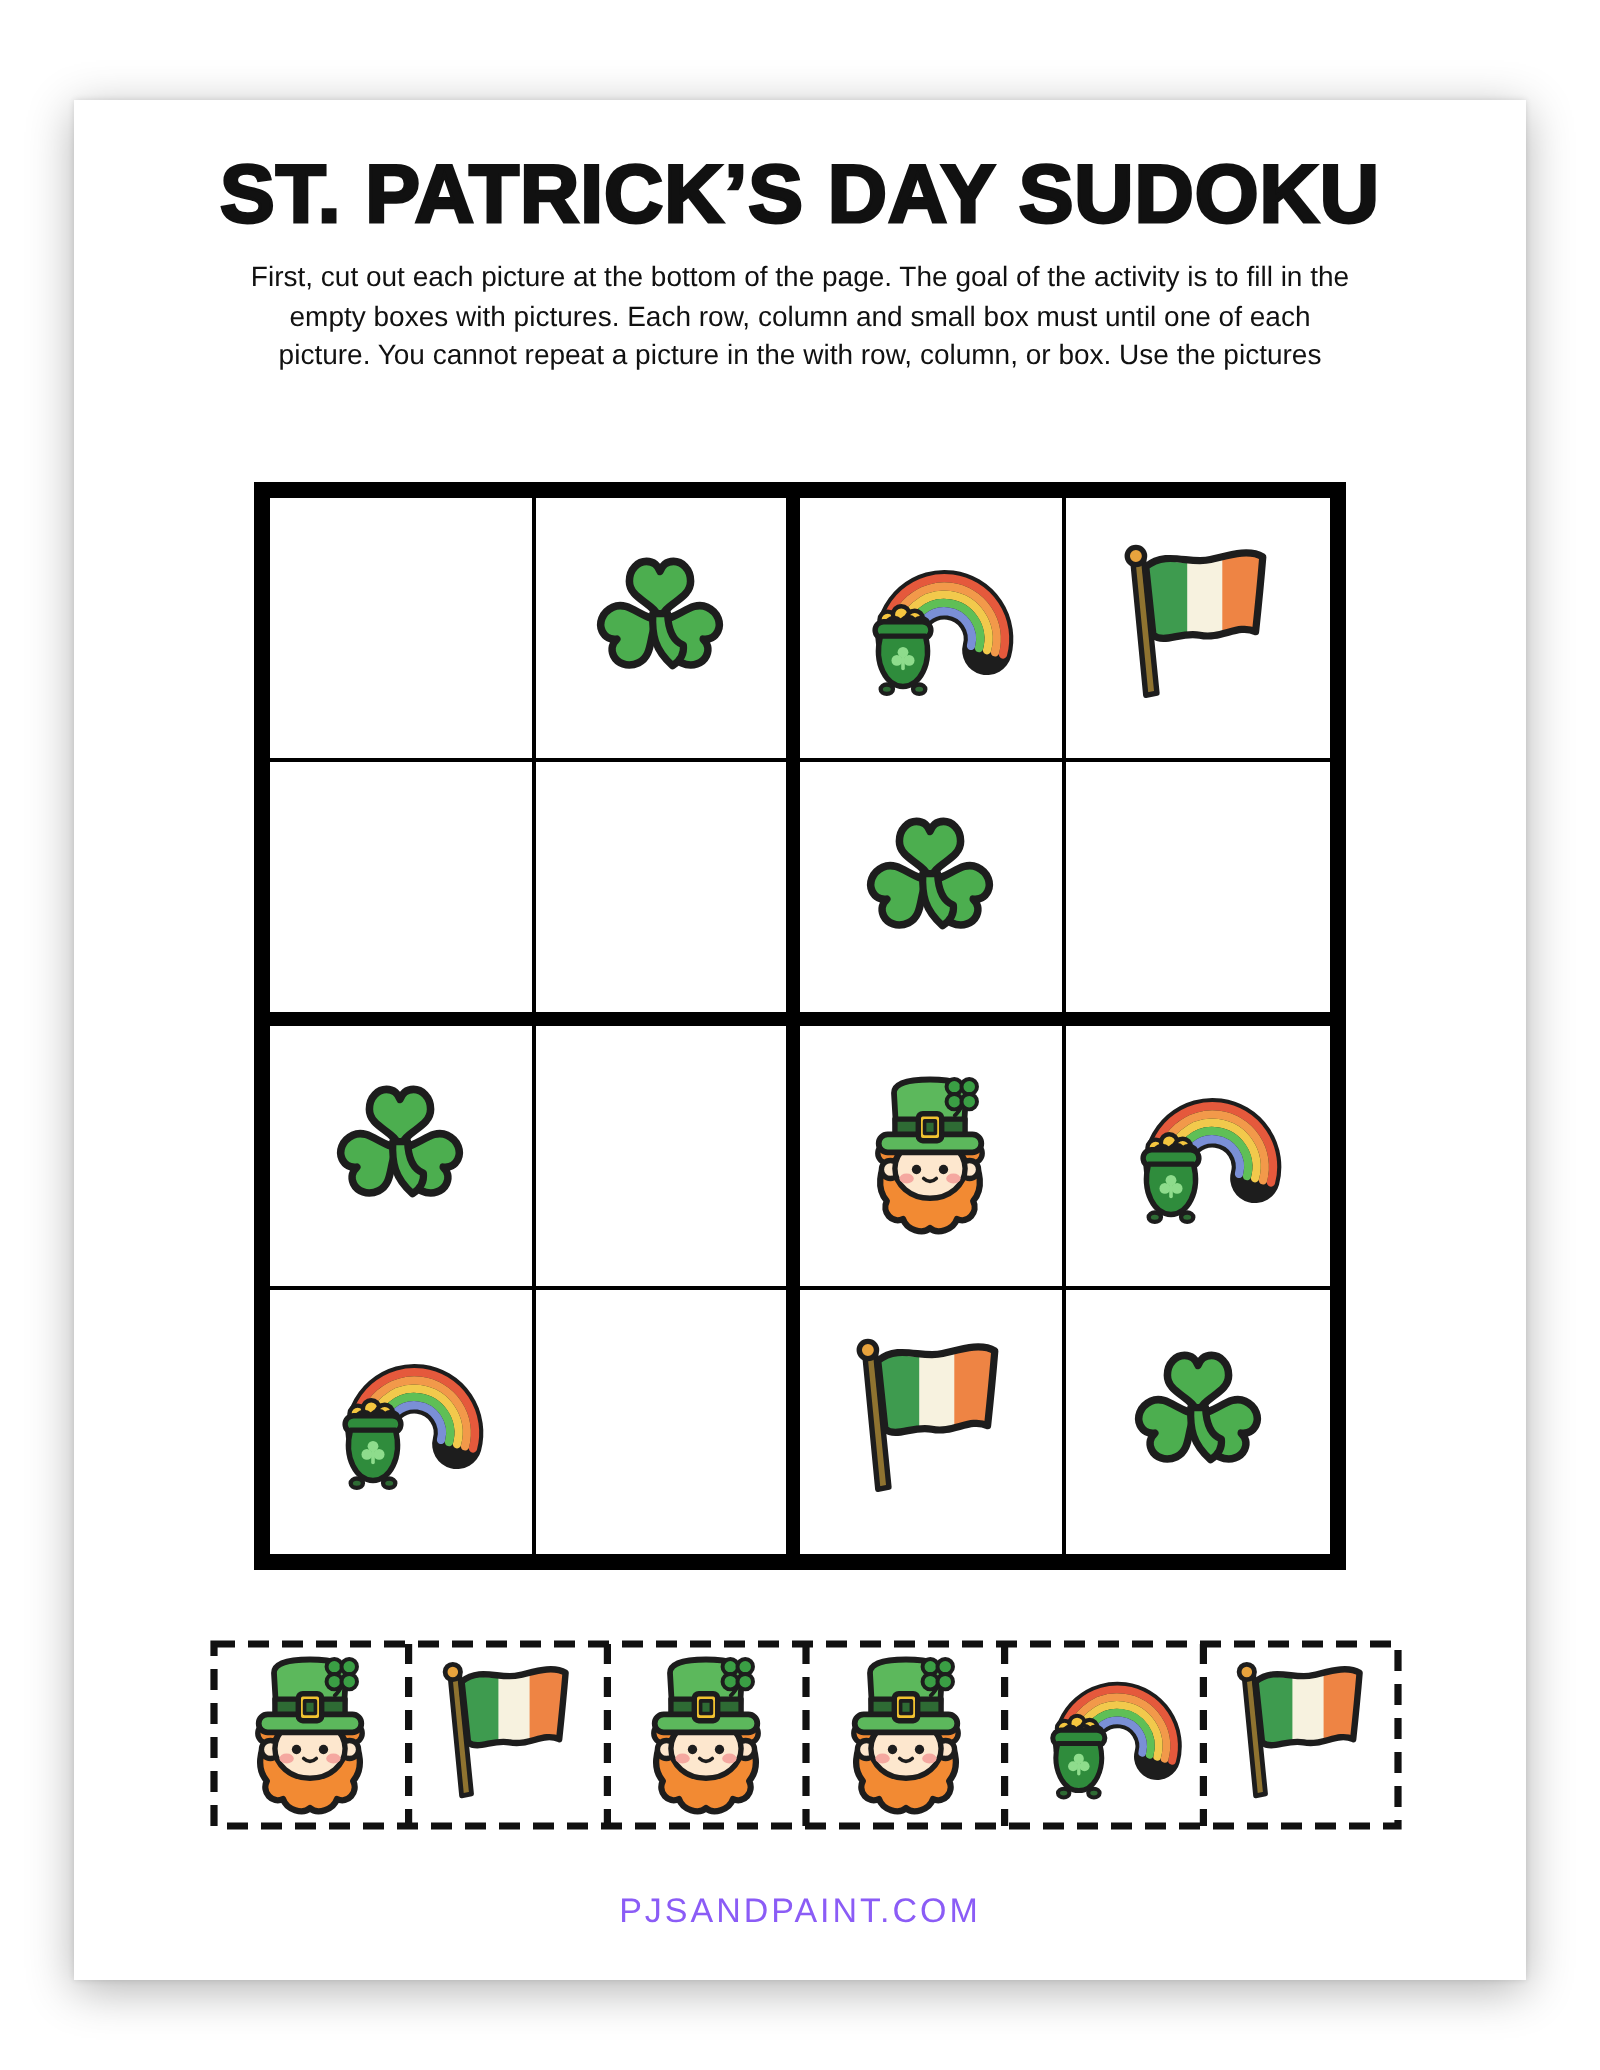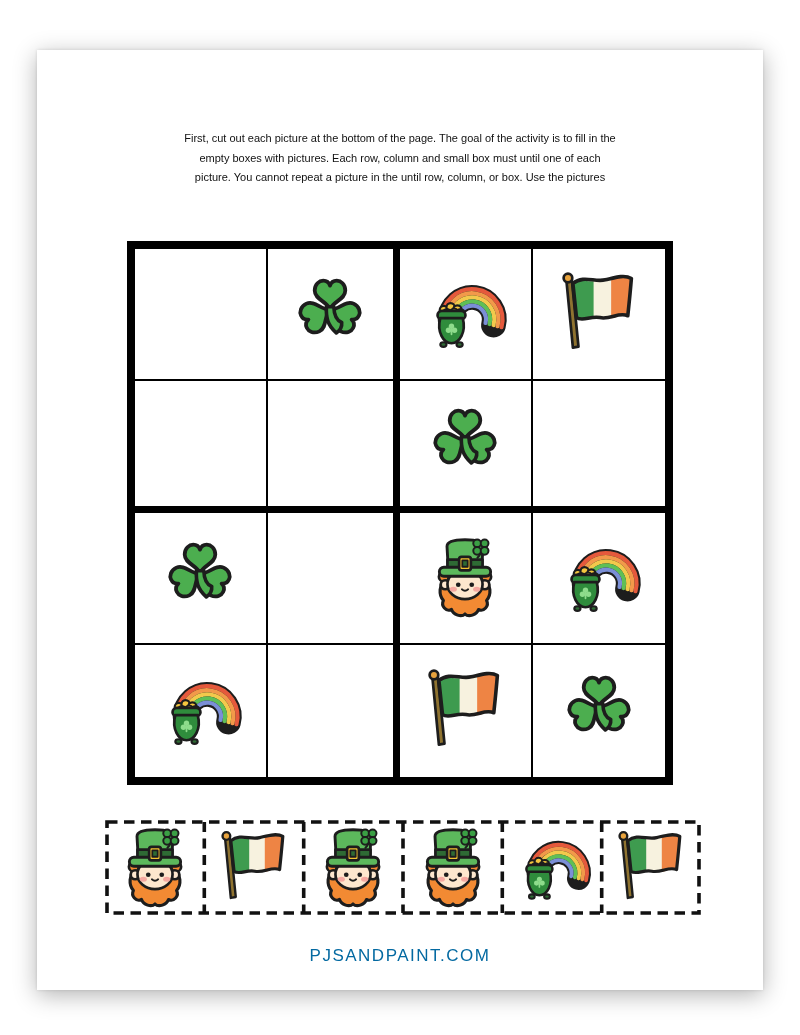--- a/index.html
+++ b/index.html
@@ -13,21 +13,21 @@
     box-shadow:0 5px 22px rgba(0,0,0,0.30), 0 0 3px rgba(0,0,0,0.12);
   }
   .title{
     position:absolute;top:24px;left:0;right:0;text-align:center;
     font-size:41px;font-weight:700;letter-spacing:0.5px;color:#111;
     -webkit-text-stroke:1.6px #111;
     white-space:nowrap;
   }
   .instructions{
     position:absolute;top:79px;left:28px;right:28px;text-align:center;
-    font-size:11px;line-height:19.5px;color:#111;font-weight:400;
+    font-size:14px;line-height:19.5px;color:#111;font-weight:400;
   }
   .grid{
     position:absolute;left:90px;top:191px;width:546px;height:544px;
     border:8px solid #000;background:#fff;
     display:grid;grid-template-columns:repeat(4,1fr);grid-template-rows:repeat(4,1fr);
   }
   .cell{
     border-right:2.5px solid #000;border-bottom:2.5px solid #000;
     display:flex;align-items:center;justify-content:center;
   }
@@ -43,21 +43,21 @@
   }
   .cutout-strip .dashes{position:absolute;left:0;top:0;}
   .cutout-box{
     width:99.33px;height:95px;display:flex;align-items:center;justify-content:center;
   }
   .cutout-box .slot svg{width:80px;height:80px;}
   .cutout-box .slot[data-icon="leprechaun"] svg{width:90px;height:90px;}
   .cutout-box .slot[data-icon="pot-rainbow"] svg{width:84px;height:84px;}
   .footer{
     position:absolute;top:896px;left:0;right:0;text-align:center;
-    font-size:17px;letter-spacing:1.5px;color:#0369a1;font-weight:400;
+    font-size:17px;letter-spacing:1.5px;color:#8b5cf6;font-weight:400;
   }
   
   .icon{stroke:var(--outline);}
   .icon path,.icon circle,.icon rect,.icon ellipse,.icon line{stroke-linejoin:round;stroke-linecap:round;}
   .sham{fill:var(--shamrock-green);}
   .hat{fill:var(--hat-green);}
   .band{fill:var(--band-green);}
   .gold{fill:var(--buckle-gold);}
   .beard{fill:var(--beard-orange);}
   .face{fill:var(--face-peach);}
@@ -79,25 +79,26 @@
   .rb2{stroke:var(--rainbow-yellow);fill:none;}
   .rb3{stroke:var(--rainbow-green);fill:none;}
   .rb4{stroke:var(--rainbow-blue);fill:none;}
   .rbbase{stroke:var(--outline);fill:none;}
 </style>
 </head>
 <body>
 
 <div class="sheet">
 
+  <div class="title">ST. PATRICK’S DAY SUDOKU</div>
 
   <div class="instructions">
     <div>First, cut out each picture at the bottom of the page. The goal of the activity is to fill in the</div>
     <div>empty boxes with pictures. Each row, column and small box must until one of each</div>
-    <div>picture. You cannot repeat a picture in the until row, column, or box. Use the pictures</div>
+    <div>picture. You cannot repeat a picture in the with row, column, or box. Use the pictures</div>
   </div>
 
   <div class="grid">
     <div class="cell">
         <div class="slot"></div>
       </div>
     <div class="cell">
         <div class="slot" data-icon="shamrock">
           <svg class="icon" data-icon="shamrock" viewBox="0 0 100 100">
     <g transform="translate(50,45)">

